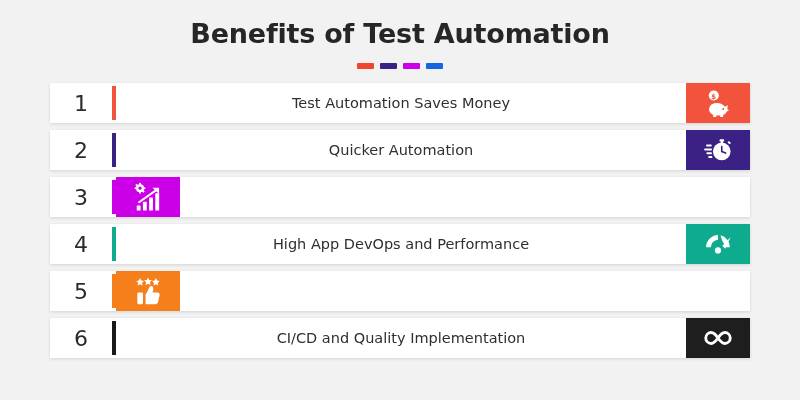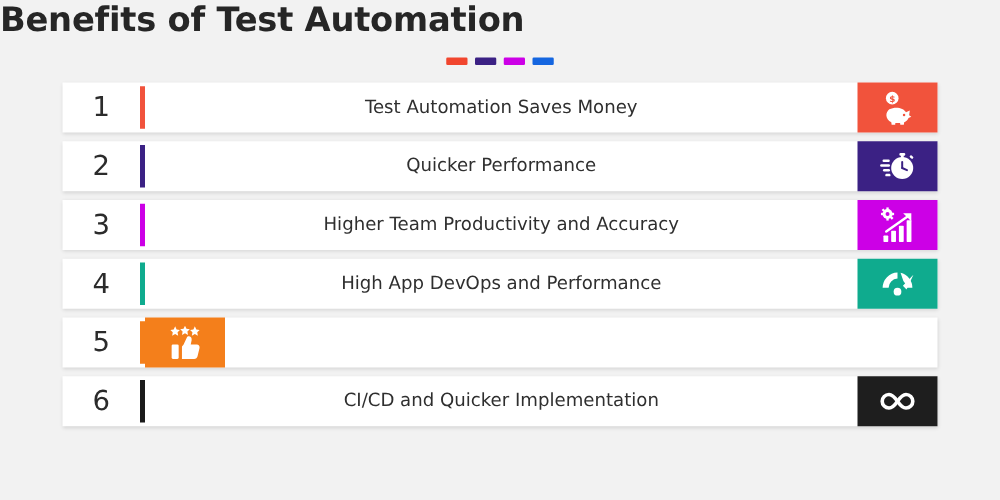--- a/index.html
+++ b/index.html
@@ -15,22 +15,22 @@
   }
   #infographic {
     position: relative;
     width: 800px;
     height: 400px;
     box-sizing: border-box;
   }
 
   
   .header {
-    padding-top: 1px;
-    text-align: left;
+    padding-top: 18px;
+    text-align: center;
   }
   .title {
     font-size: 27px;
     font-weight: bold;
     color: #262626;
     letter-spacing: -0.2px;
     line-height: 1.2;
     margin: 0;
   }
   .dashes {
@@ -124,21 +124,21 @@
         <circle cx="11.5" cy="8" r="5.4" fill="white"></circle>
         <text x="11.5" y="11.2" font-size="7.5" font-family="DejaVu Sans, sans-serif" font-weight="bold" text-anchor="middle" fill="#f1533c">$</text>
         <path d="M9 17.5c5.2-2.6 12.2-1.4 14.2 2.6l3.3-1.6-.6 4.1 1.9 1.2-2.4 1.2c-.5 1.6-1.9 2.9-3.7 3.6l-.3 2.2h-3l-.2-1.6a16 16 0 0 1-4 0l-.2 1.6h-3l-.3-2.3c-2.6-1.2-4.2-3.4-4.2-5.9 0-2 1-3.8 2.5-5.1z" fill="white"></path>
         <circle cx="21.6" cy="22.4" r="1.05" fill="#f1533c"></circle>
       </svg>
         </div>
       </div>
       <div class="row">
         <div class="num-cell">2</div>
         <div class="accent" style="background: rgb(59, 33, 132);"></div>
-        <div class="label-cell">Quicker Performance</div>
+        <div class="label-cell">Quicker Automation</div>
         <div class="icon-cell" style="background: rgb(59, 33, 132);">
           <svg width="30" height="30" viewBox="0 0 32 32">
         <circle cx="20" cy="17.5" r="9.4" fill="white"></circle>
         <rect x="17.6" y="4.6" width="5" height="2.4" rx="1" fill="white"></rect>
         <rect x="18.9" y="6.4" width="2.4" height="3" fill="white"></rect>
         <rect x="26.3" y="7.1" width="3.4" height="2.1" rx="1" fill="white" transform="rotate(42 28 8.1)"></rect>
         <g stroke="#3b2184" stroke-width="1.7" stroke-linecap="round">
           <line x1="20" y1="17.5" x2="20" y2="12.4"></line>
           <line x1="20" y1="17.5" x2="24.1" y2="19.3"></line>
         </g>
@@ -147,21 +147,20 @@
           <rect x="1.2" y="14.3" width="8.4" height="2.1" rx="1"></rect>
           <rect x="3.6" y="18.4" width="6.0" height="2.1" rx="1"></rect>
           <rect x="5.6" y="22.5" width="4.4" height="2.1" rx="1"></rect>
         </g>
       </svg>
         </div>
       </div>
       <div class="row">
         <div class="num-cell">3</div>
         <div class="accent" style="background: rgb(204, 0, 230);"></div>
-        <div class="label-cell">Higher Team Productivity and Accuracy</div>
         <div class="icon-cell" style="background: rgb(204, 0, 230);">
           <svg width="30" height="30" viewBox="0 0 32 32">
         <g fill="white">
           <circle cx="7.5" cy="6.6" r="4.3"></circle>
           <rect x="6.5" y="1.0" width="2" height="2.2"></rect>
           <rect x="6.5" y="10.0" width="2" height="2.2"></rect>
           <rect x="1.9" y="5.6" width="2.2" height="2"></rect>
           <rect x="10.9" y="5.6" width="2.2" height="2"></rect>
           <rect x="2.9" y="2.3" width="2" height="2.1" transform="rotate(-45 3.9 3.3)"></rect>
           <rect x="10.1" y="9.0" width="2" height="2.1" transform="rotate(-45 11.1 10.0)"></rect>
@@ -204,21 +203,21 @@
           <path d="M24.4 2.2l1.25 2.65 2.85.4-2.05 2.05.5 2.85-2.55-1.35-2.55 1.35.5-2.85-2.05-2.05 2.85-.4z"></path>
         </g>
         <rect x="4.6" y="17.6" width="6.0" height="12.4" rx="1.1" fill="white"></rect>
         <path d="M13.4 30.0h10.4c1.5 0 2.6-.9 2.9-2.3l1.7-7.1c.35-1.6-.75-3.0-2.4-3.0h-5.1l.75-3.6c.3-1.6-.6-3.0-2.1-3.3-.85-.2-1.6.2-1.95 1.0l-2.9 6.2-1.3 1.5z" fill="white"></path>
       </svg>
         </div>
       </div>
       <div class="row">
         <div class="num-cell">6</div>
         <div class="accent" style="background: rgb(26, 26, 26);"></div>
-        <div class="label-cell">CI/CD and Quicker Implementation</div>
+        <div class="label-cell">CI/CD and Quality Implementation</div>
         <div class="icon-cell" style="background: rgb(30, 30, 30);">
           <svg width="34" height="30" viewBox="0 0 40 30">
         <g fill="none" stroke="white" stroke-width="3.4">
           <path d="M20 15c-2.9-4.3-5.1-6.4-8-6.4a6.4 6.4 0 0 0 0 12.8c2.9 0 5.1-2.1 8-6.4z"></path>
           <path d="M20 15c2.9-4.3 5.1-6.4 8-6.4a6.4 6.4 0 0 1 0 12.8c-2.9 0-5.1-2.1-8-6.4z"></path>
         </g>
       </svg>
         </div>
       </div>
     </div>

